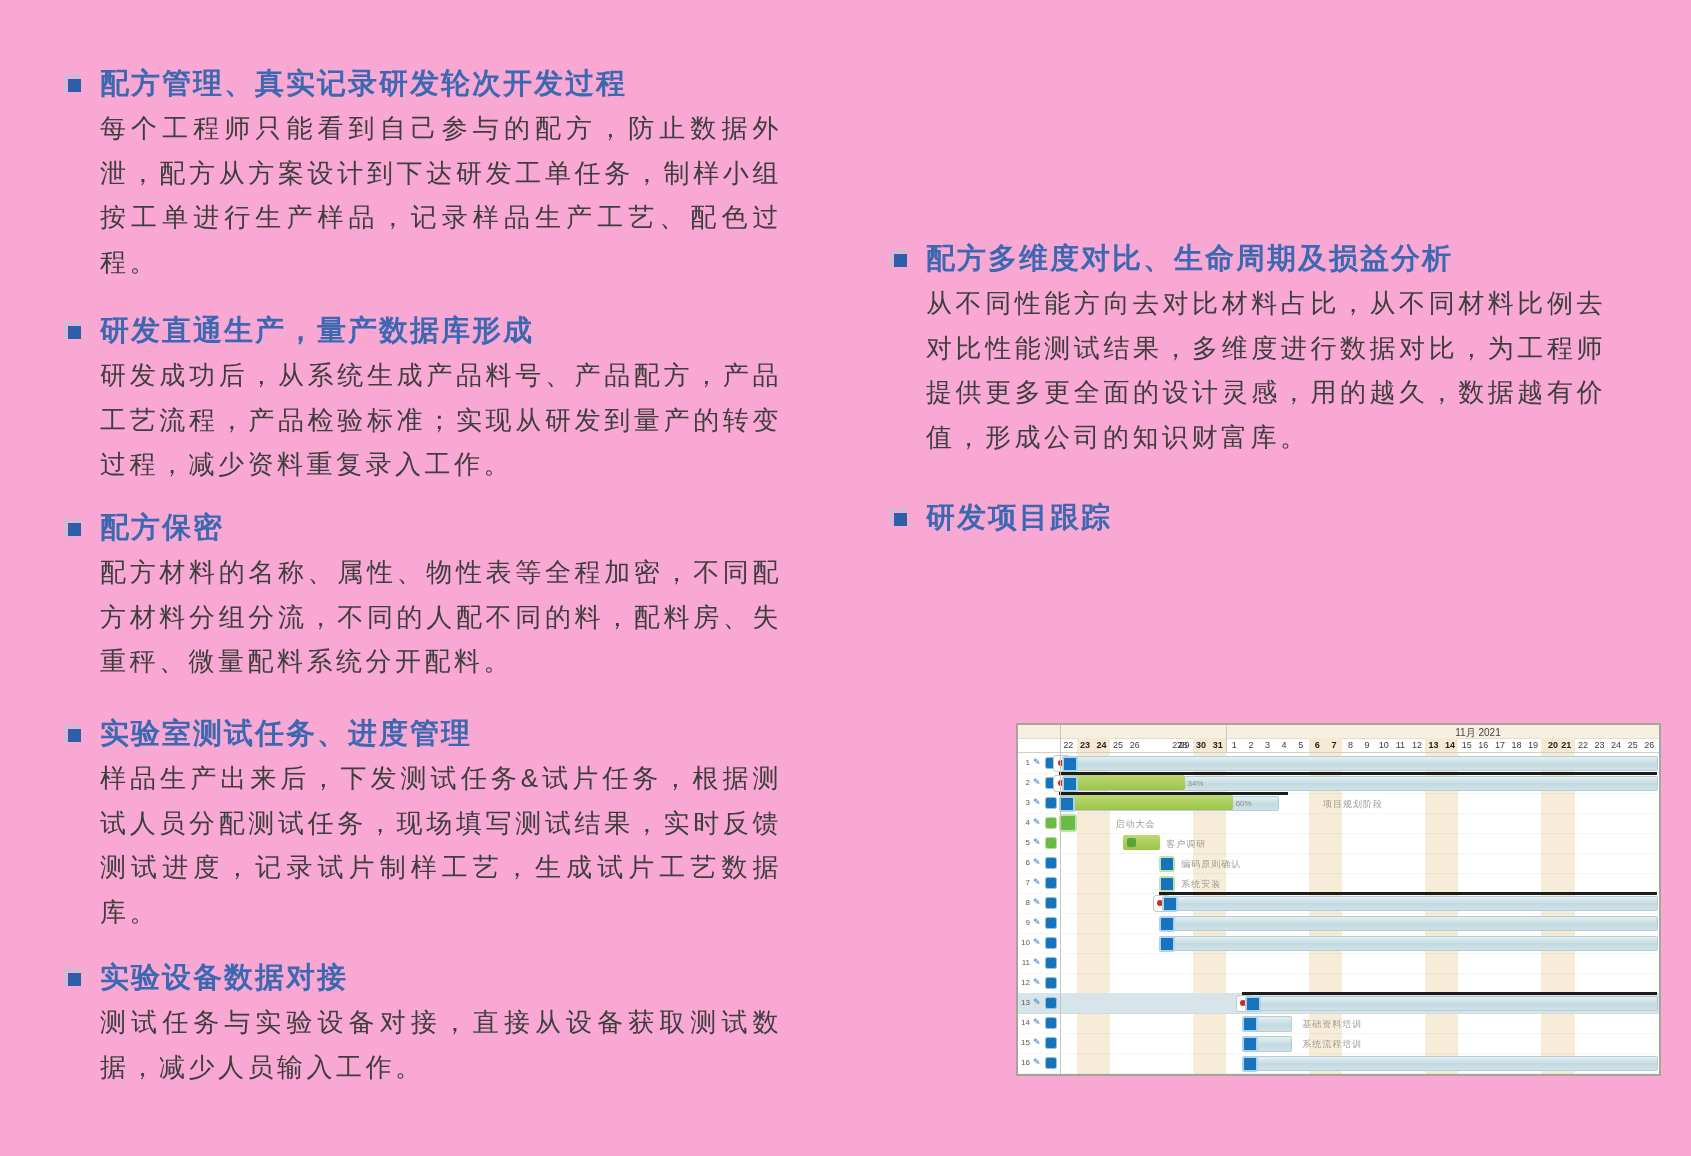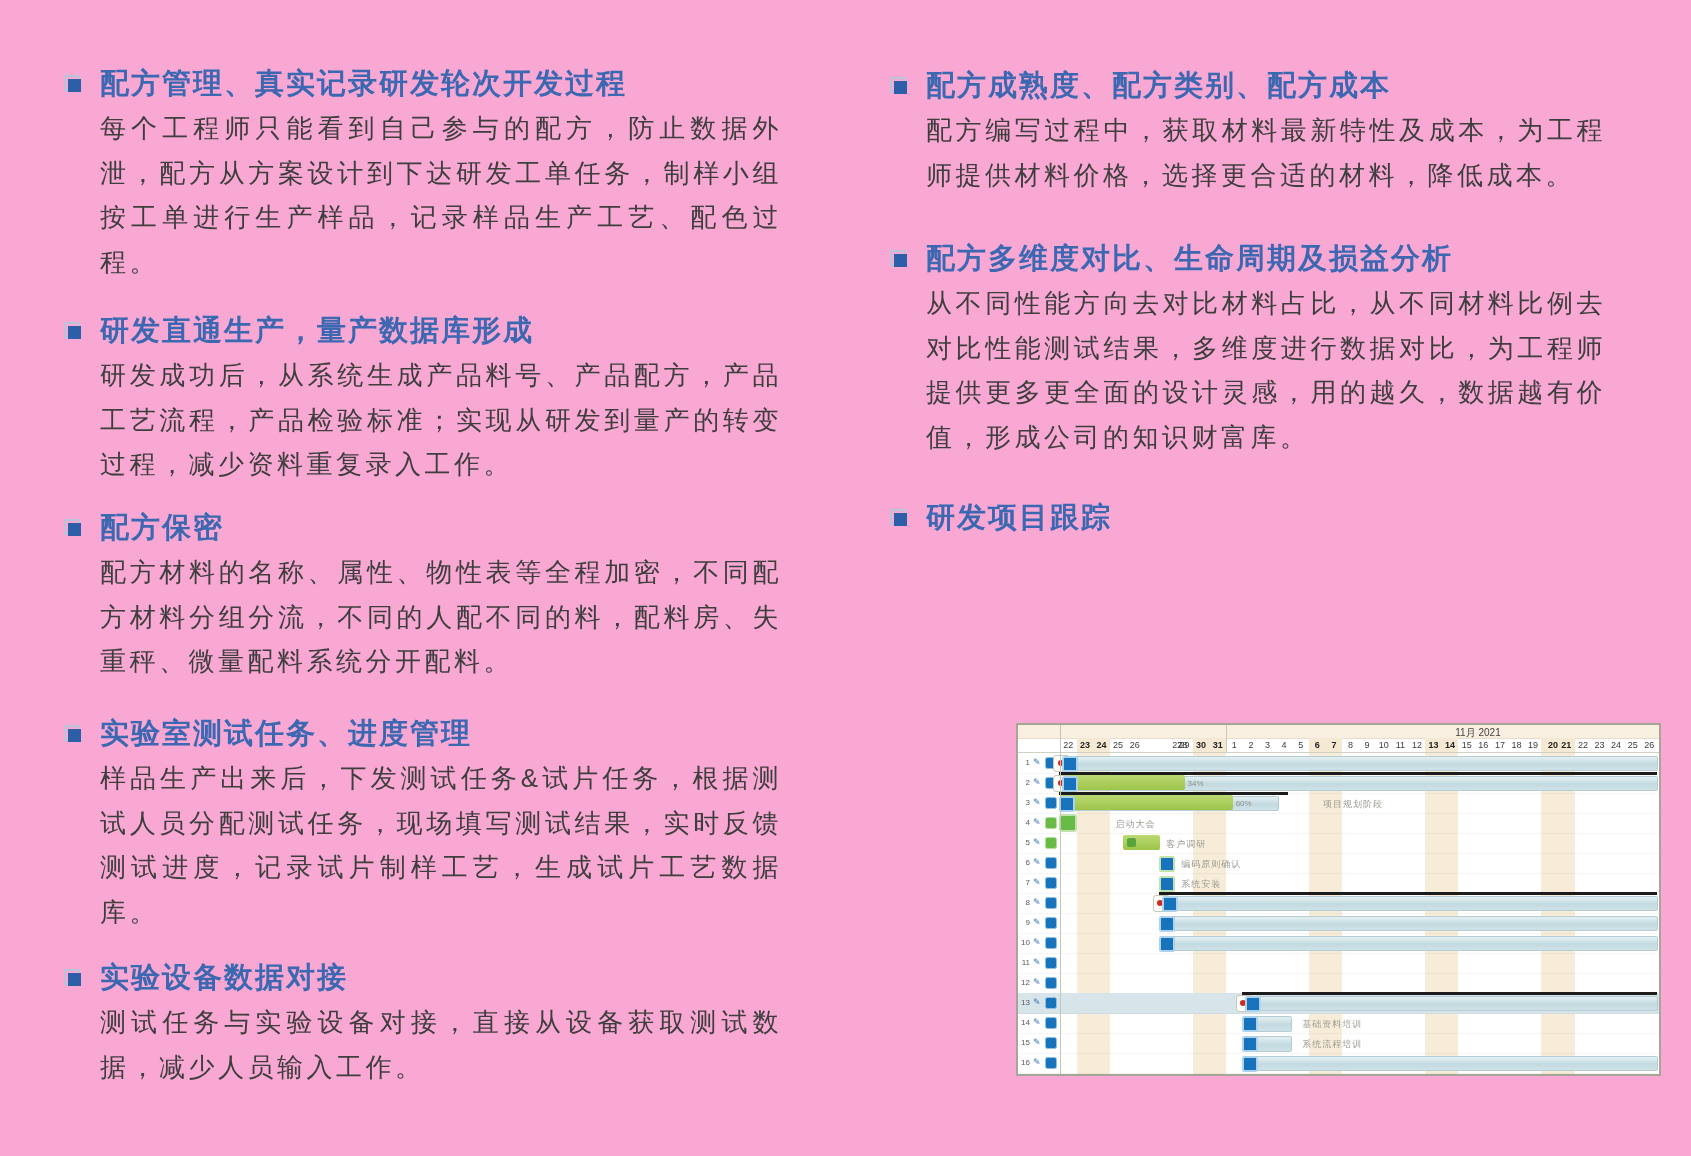--- a/index.html
+++ b/index.html
@@ -80,25 +80,20 @@
       <p>样品生产出来后，下发测试任务&amp;试片任务，根据测试人员分配测试任务，现场填写测试结果，实时反馈测试进度，记录试片制样工艺，生成试片工艺数据库。</p>
     </div>
     <div class="sec" style="top:959px">
       <span class="bullet"></span>
       <h2>实验设备数据对接</h2>
       <p>测试任务与实验设备对接，直接从设备获取测试数据，减少人员输入工作。</p>
     </div>
   </div>
 
   <div id="col-right" class="col">
-    <div class="sec" style="top:67px">
-      <span class="bullet"></span>
-      <h2>配方成熟度、配方类别、配方成本</h2>
-      <p>配方编写过程中，获取材料最新特性及成本，为工程师提供材料价格，选择更合适的材料，降低成本。</p>
-    </div>
     <div class="sec" style="top:240px">
       <span class="bullet"></span>
       <h2>配方多维度对比、生命周期及损益分析</h2>
       <p>从不同性能方向去对比材料占比，从不同材料比例去对比性能测试结果，多维度进行数据对比，为工程师提供更多更全面的设计灵感，用的越久，数据越有价值，形成公司的知识财富库。</p>
     </div>
     <div class="sec" style="top:499px">
       <span class="bullet"></span>
       <h2>研发项目跟踪</h2>
     </div>
   </div>

